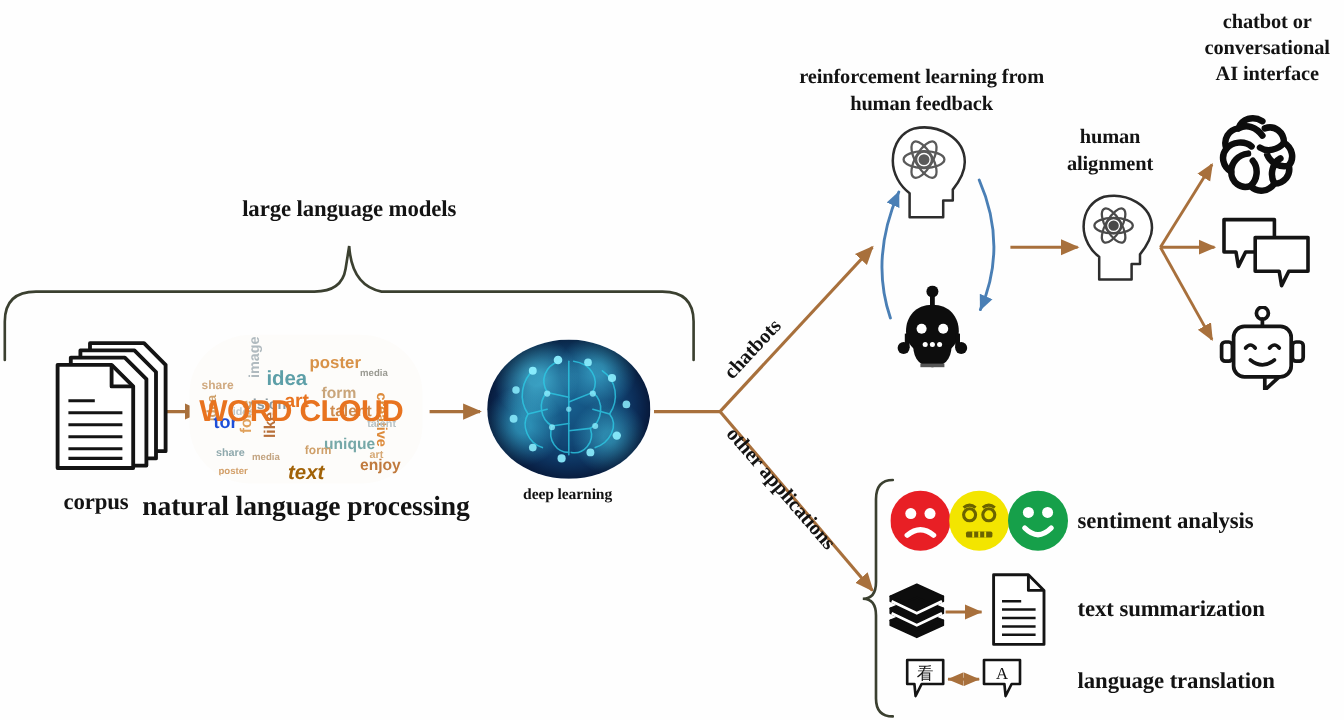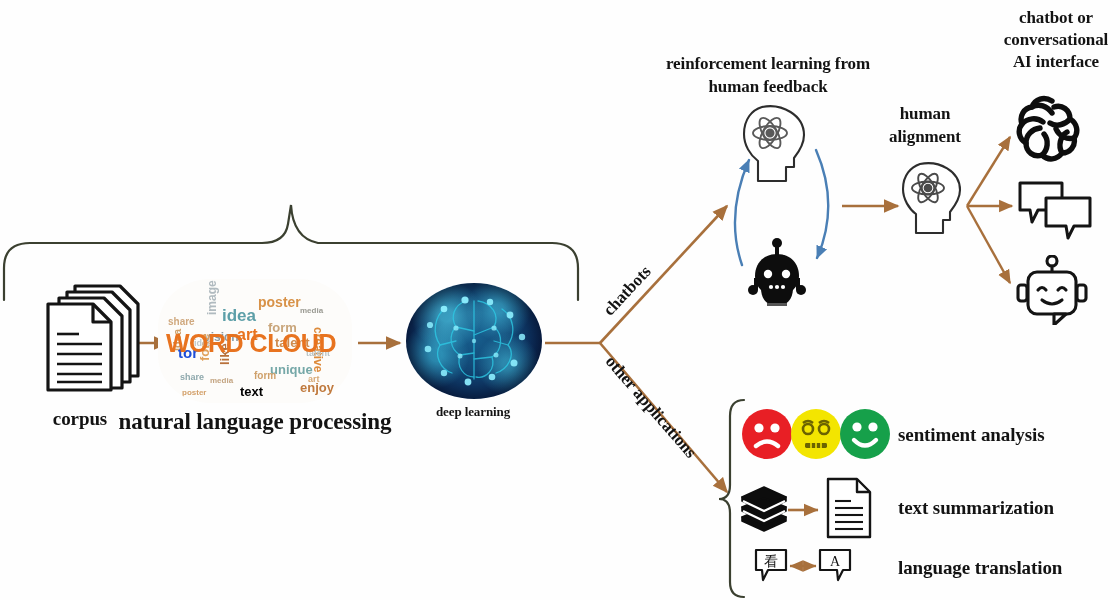--- a/index.html
+++ b/index.html
@@ -151,21 +151,21 @@
   <div class="lbl ctr" style="left:80px; top:408px; font-size:19px;">corpus</div>
 
   <div class="wc" id="wordcloud">
     <div class="wcw" style="left: 64px; top: 28px; font-size: 17px; color: rgb(93, 159, 168);">idea</div>
       <div class="wcw" style="left: 100px; top: 16px; font-size: 14px; color: rgb(216, 146, 72);">poster</div>
       <div class="wcw" style="left: 79px; top: 48px; font-size: 16px; color: rgb(232, 115, 31);">art</div>
       <div class="wcw" style="left: 110px; top: 42px; font-size: 13px; color: rgb(201, 165, 122);">form</div>
       <div class="wcw" style="left: 117px; top: 57px; font-size: 13px; color: rgb(207, 139, 78);">talent</div>
       <div class="wcw" style="left: 112px; top: 84px; font-size: 13px; color: rgb(118, 168, 168);">unique</div>
       <div class="wcw" style="left: 122px; top: 102px; font-size: 13px; color: rgb(192, 122, 62); margin-left: 20px;">enjoy</div>
-      <div class="wcw" style="left: 82px; top: 106px; font-size: 13px; color: #000000;">text</div>
+      <div class="wcw" style="left: 82px; top: 106px; font-size: 17px; color: #a16207; font-style: italic;">text</div>
       <div class="wcw" style="left: 48px; top: 36px; font-size: 12px; color: rgb(176, 186, 191); transform: rotate(-90deg); transform-origin: left top;">image</div>
       <div class="wcw" style="left: 166px; top: 48px; font-size: 12px; color: rgb(221, 139, 60); transform: rotate(90deg); transform-origin: left top;">creative</div>
       <div class="wcw" style="left: 10px; top: 52px; font-size: 12px; color: rgb(141, 154, 160); margin-left: 36px;">vision</div>
       <div class="wcw" style="left: 10px; top: 38px; font-size: 10px; color: rgb(208, 169, 127);">share</div>
       <div class="wcw" style="left: 60px; top: 86px; font-size: 13px; color: rgb(184, 112, 58); transform: rotate(-90deg); transform-origin: left top;">like</div>
       <div class="wcw" style="left: 40px; top: 82px; font-size: 13px; color: rgb(224, 161, 92); transform: rotate(-90deg); transform-origin: left top;">fone</div>
       <div class="wcw" style="left: 14px; top: 72px; font-size: 11px; color: rgb(207, 160, 106); transform: rotate(-90deg); transform-origin: left top;">idea</div>
       <div class="wcw" style="left: 20px; top: 18px; font-size: 15px; color: #1d4ed8; margin-top: 48px;">tor</div>
       <div class="wcw" style="left: 142px; top: 28px; font-size: 8px; color: rgb(154, 154, 146);">media</div>
       <div class="wcw" style="left: 22px; top: 94px; font-size: 9px; color: rgb(143, 169, 173);">share</div>
@@ -205,20 +205,21 @@
         <circle cx="50" cy="45" r="2.6" opacity=".8"></circle>
         <circle cx="88" cy="45" r="2.6" opacity=".8"></circle>
         <circle cx="54" cy="73" r="2.5" opacity=".78"></circle>
         <circle cx="90" cy="72" r="2.5" opacity=".78"></circle>
         <circle cx="68" cy="58" r="2.2" opacity=".7"></circle>
       </g>
     </svg>
   </div>
   <div class="lbl ctr" style="left:473px; top:404px; font-size:13px;">deep learning</div>
 
+  <div class="lbl ctr" style="left:291px; top:164px; font-size:19px;">large language models</div>
 
   <div class="lbl" style="left:614px; top:300px; font-size:17px;
        transform:rotate(-47deg); transform-origin:left bottom;">chatbots</div>
   <div class="lbl" style="left:616px; top:352px; font-size:17px;
        transform:rotate(49deg); transform-origin:left top;">other applications</div>
 
   <div class="lbl ctr" style="left:768px; top:54px; font-size:17px;">reinforcement learning from</div>
   <div class="lbl ctr" style="left:768px; top:77px; font-size:17px;">human feedback</div>
 
   <div class="icon-box" style="left:734px; top:103px; width:84px; height:86px;">

